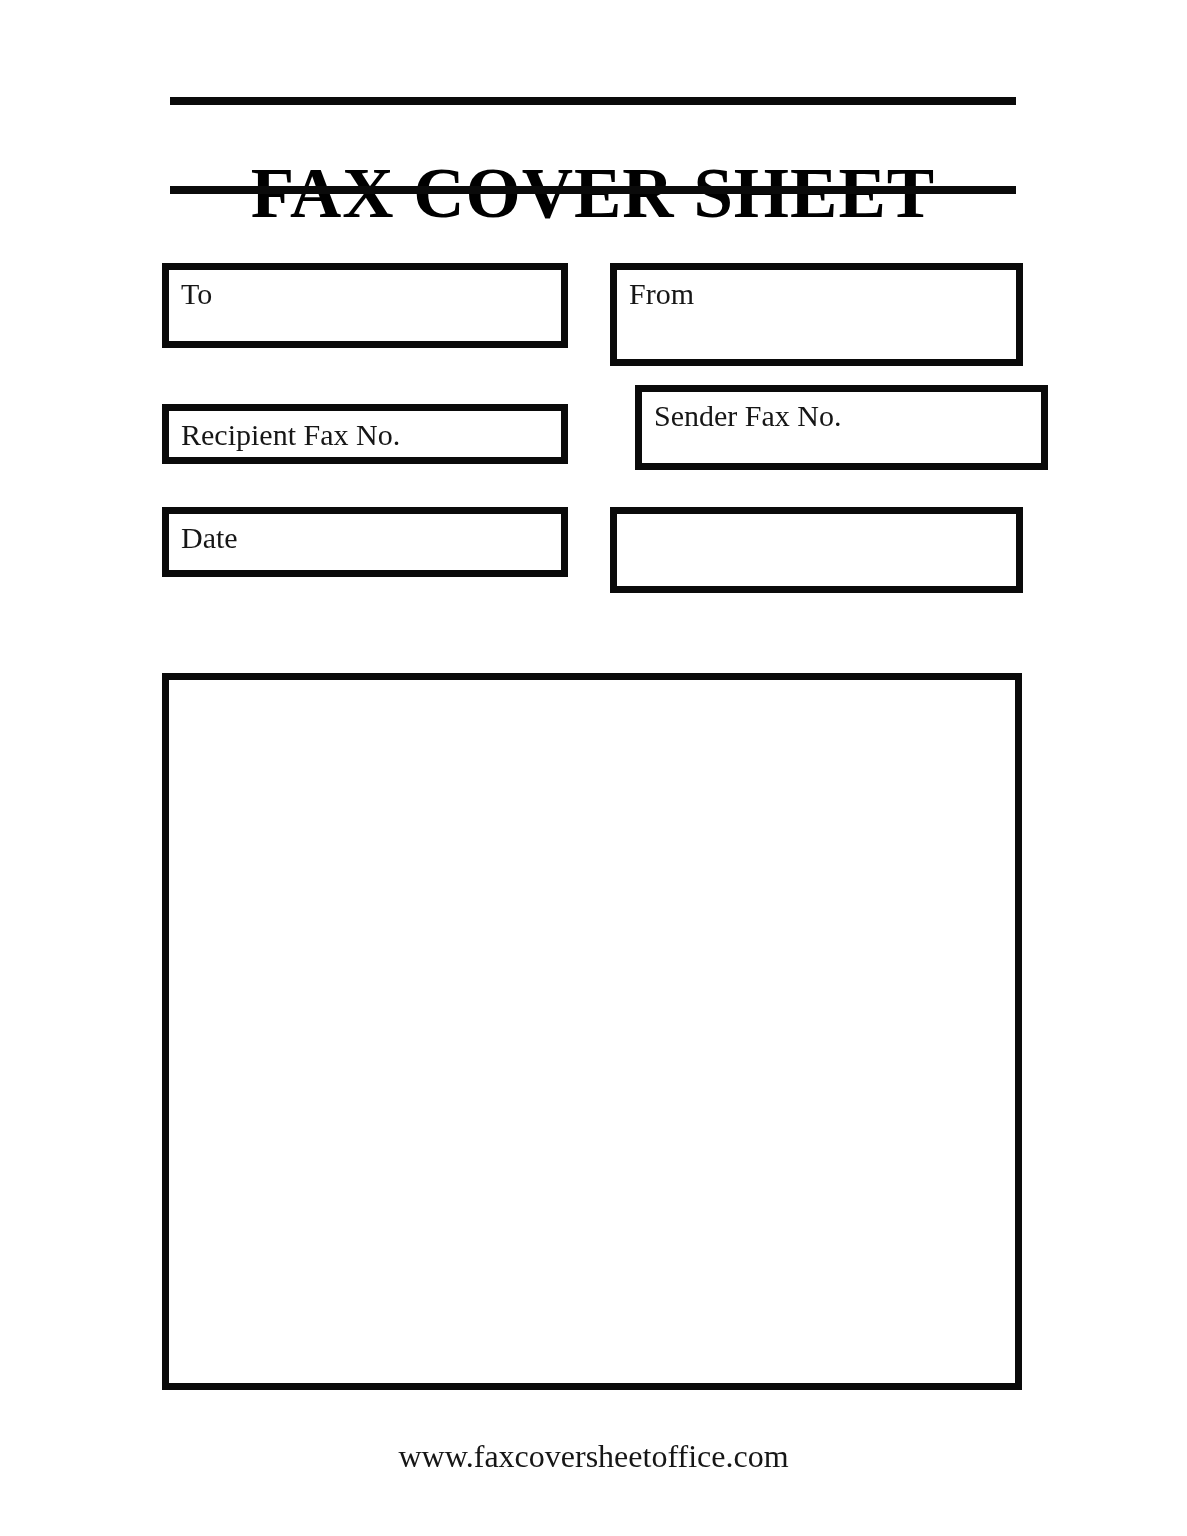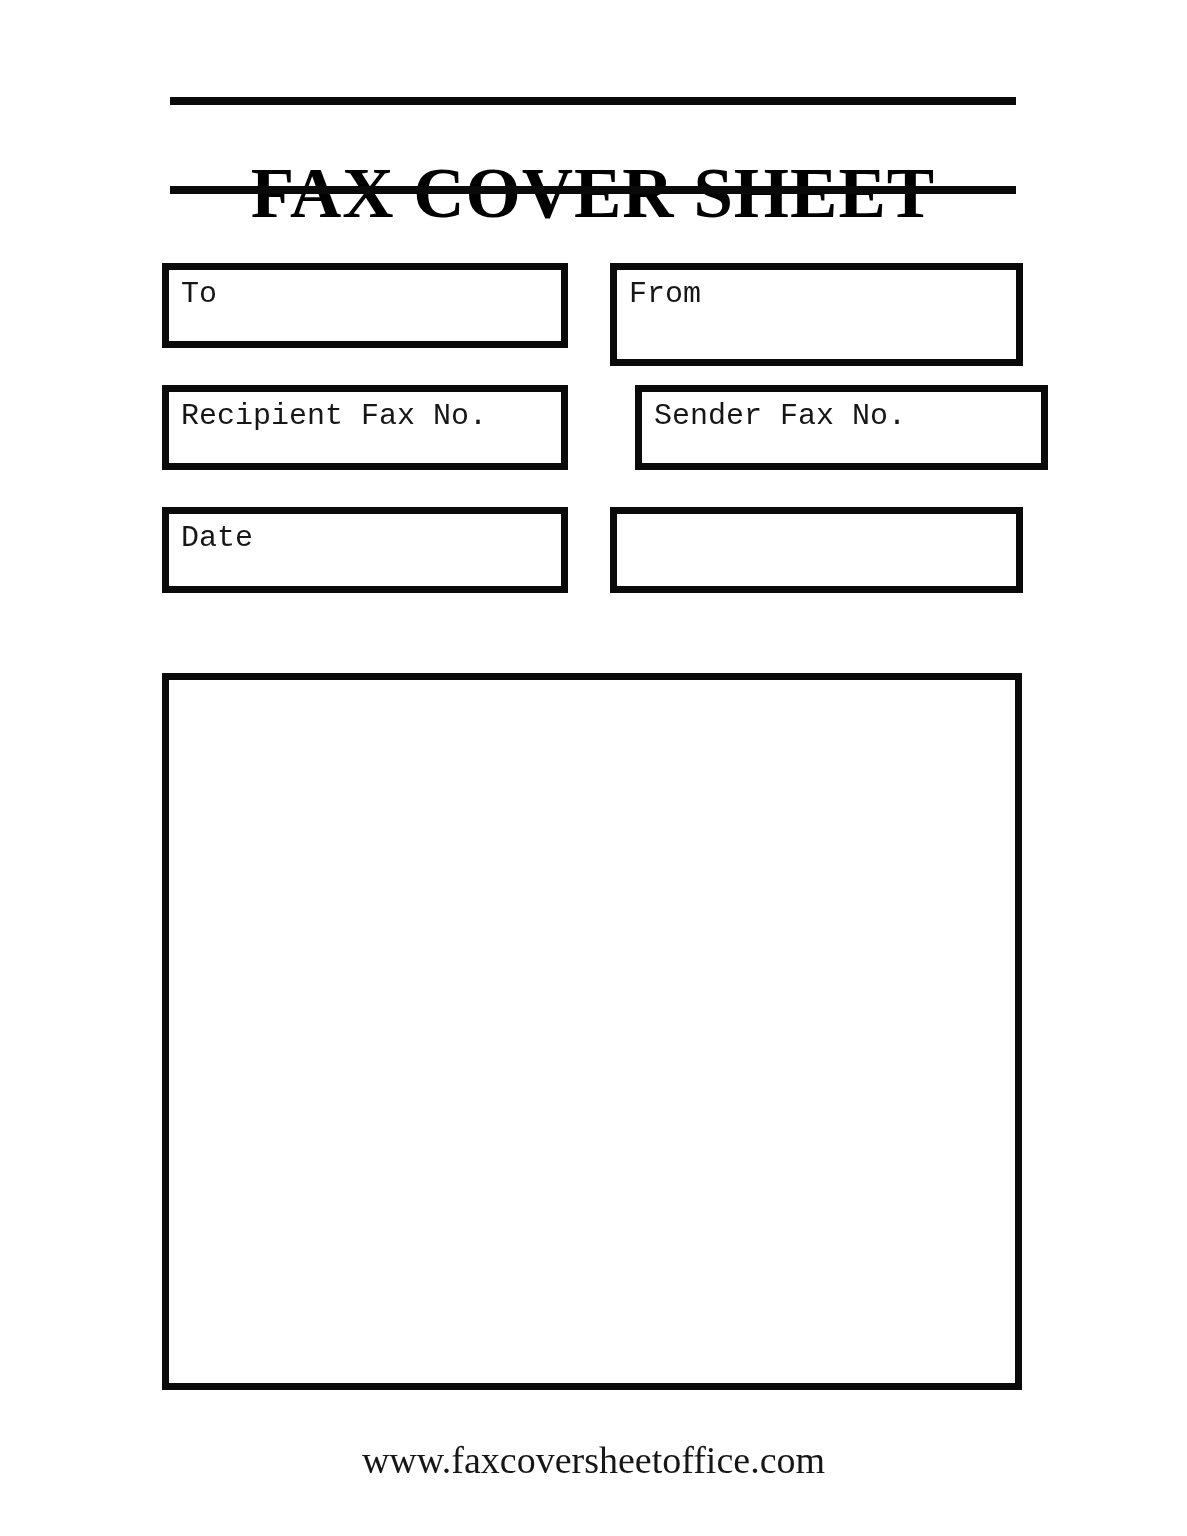--- a/index.html
+++ b/index.html
@@ -37,59 +37,58 @@
     font-weight: 700;
     letter-spacing: 1px;
     white-space: nowrap;
   }
   .field-box {
     position: absolute;
     border: 7px solid #0a0a0a;
     background: #ffffff;
     box-sizing: border-box;
     cursor: text;
-    font-family: Liberation Mono, monospace;
   }
   .field-label {
     display: block;
     padding: 6px 12px 0 12px;
     font-size: 30px;
     line-height: 36px;
     color: #161616;
   }
   .field-value {
     display: block;
     padding: 0 12px;
     font-size: 30px;
     min-height: 10px;
   }
   .box-to            { left: 162px; top: 263px; width: 406px; height: 85px; }
   .box-from          { left: 610px; top: 263px; width: 413px; height: 103px; }
-  .box-recipient-fax { left: 162px; top: 385px; width: 406px; height: 85px; }
+  .box-recipient-fax { left: 162px; top: 404px; width: 406px; height: 60px; }
   .box-sender-fax    { left: 610px; top: 385px; width: 413px; height: 85px; margin-left: 25px; }
-  .box-date          { left: 162px; top: 507px; width: 406px; height: 86px; }
+  .box-date          { left: 162px; top: 507px; width: 406px; height: 70px; }
   .box-pages         { left: 610px; top: 507px; width: 413px; height: 86px; }
   .message-box {
     position: absolute;
     left: 162px;
     top: 673px;
     width: 860px;
     height: 717px;
     border: 7px solid #0a0a0a;
     background: #ffffff;
     box-sizing: border-box;
     cursor: text;
   }
   .footer {
     position: absolute;
     left: 0;
     top: 1438px;
     width: 100%;
     text-align: center;
-    font-size: 38px;
+    font-size: 32px;
     color: #161616;
   }
 </style>
 </head>
 <body>
 
 <div class="page">
 
   <div class="rule rule-top"></div>
   <h1 class="title">FAX COVER SHEET</h1>

